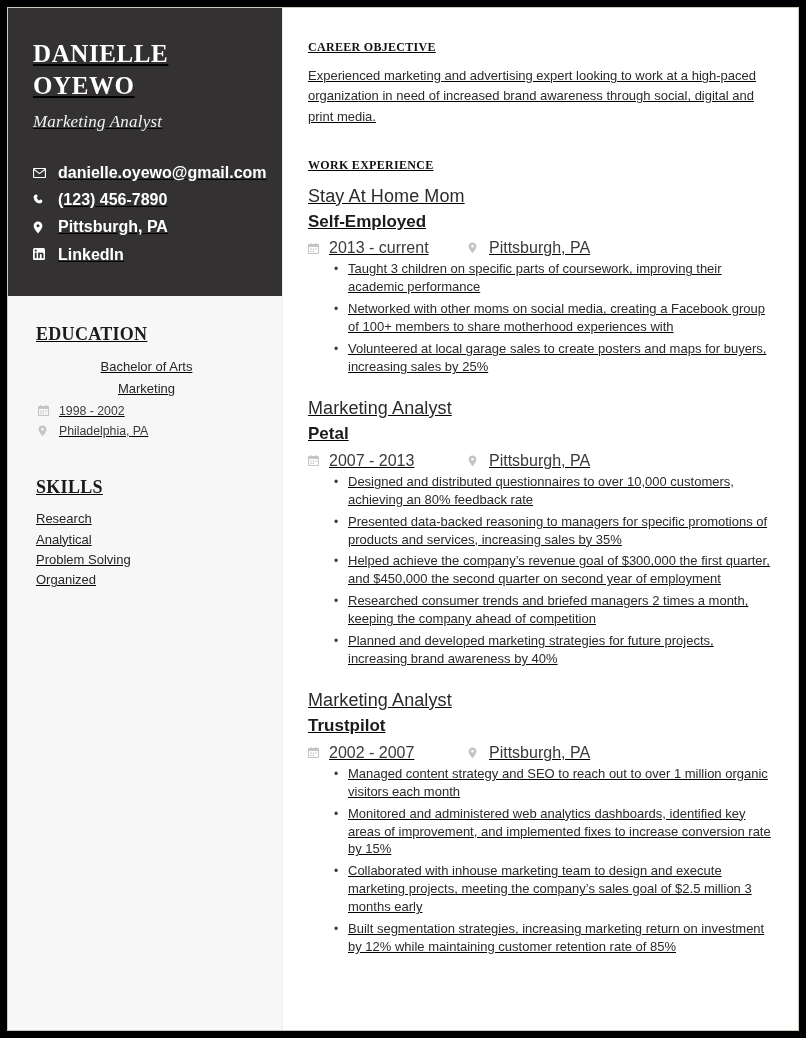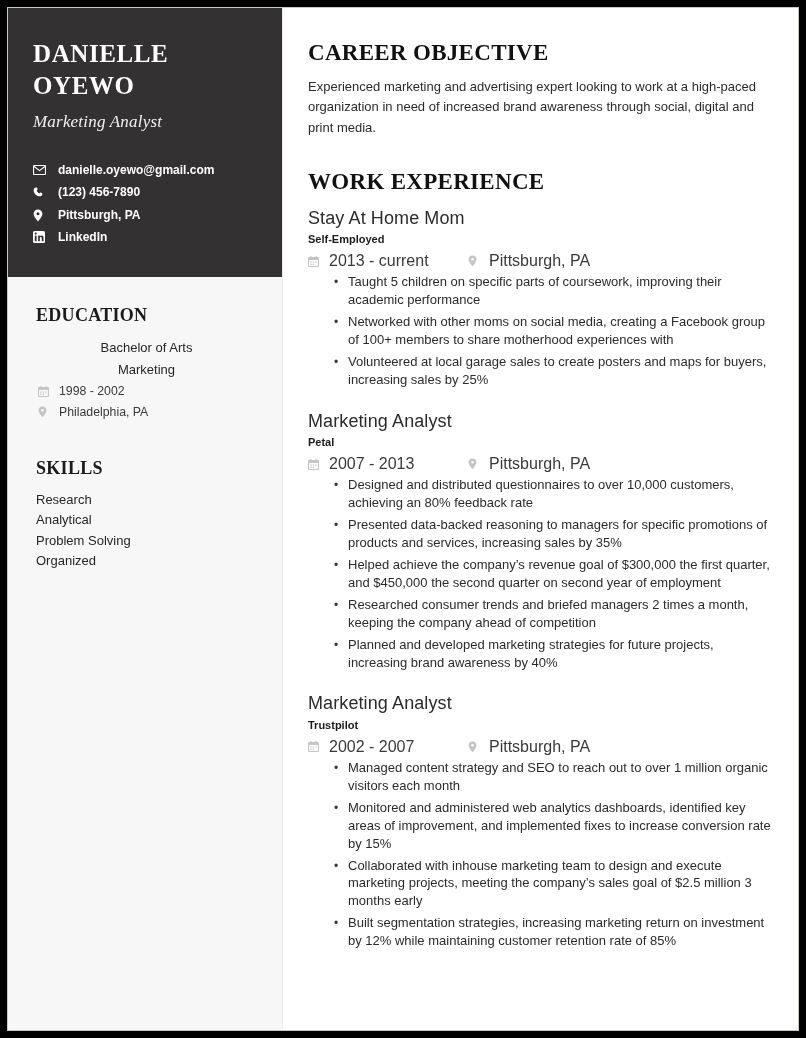--- a/index.html
+++ b/index.html
@@ -25,20 +25,21 @@
     background: #c9c9bd;
     padding: 1px;
   }
   .resume {
     position: relative;
     width: 100%;
     height: 100%;
     background: #d946ef;
     display: flex;
     overflow: hidden;
+    text-decoration: underline;
   }
 
   
   .sidebar {
     width: 275px;
     flex: 0 0 275px;
     background: #f7f7f7;
     border-right: 1px solid #eeeeee;
     position: relative;
   }
@@ -69,21 +70,21 @@
     color: #f2f2f2;
     letter-spacing: 0.2px;
   }
 
   .contact-list {
     margin-top: 30px;
     list-style: none;
   }
   .contact-item {
     display: flex;
-    font-size: 12px;
+    font-size: 16px;
     line-height: 1.2;
     color: #ffffff;
     margin-bottom: 8px;
     font-weight: bold;
   }
   .contact-icon {
     width: 18px;
     flex: 0 0 18px;
     display: inline-flex;
     align-items: center;
@@ -145,21 +146,21 @@
   
   .main {
     flex: 1 1 auto;
     background: #ffffff;
     padding: 32px 22px 20px 25px;
   }
 
   .main-heading {
     font-family: "Liberation Serif", serif;
     font-weight: bold;
-    font-size: 23px;
+    font-size: 12px;
     letter-spacing: 0.3px;
     color: #111111;
     margin-bottom: 11px;
   }
 
   .objective-text {
     font-size: 13px;
     line-height: 1.56;
     color: #2b2b2b;
     max-width: 468px;
@@ -171,21 +172,21 @@
   .job:last-child { margin-bottom: 0; }
 
   .job-title {
     font-size: 18px;
     font-weight: 300;
     line-height: 1.35;
     color: #2b2b2b;
     letter-spacing: 0.1px;
   }
   .job-company {
-    font-size: 11px;
+    font-size: 17px;
     font-weight: bold;
     line-height: 1.55;
     color: #1b1b1b;
     margin-top: 1px;
   }
   .job-meta {
     display: flex;
     align-items: center;
     margin-top: 4px;
     color: #3a3a3a;
@@ -360,21 +361,21 @@
               <span class="meta-icon">
                 <svg width="9" height="12" viewBox="0 0 9 12">
                       <path d="M4.5 0.4C2.3 0.4 0.6 2.1 0.6 4.3c0 2.7 3.9 7 3.9 7s3.9-4.3 3.9-7C8.4 2.1 6.7 0.4 4.5 0.4z" fill="#c4c4c4"></path>
                       <circle cx="4.5" cy="4.2" r="1.3" fill="#ffffff"></circle>
                     </svg>
               </span>
               <span>Pittsburgh, PA</span>
             </span>
           </div>
           <ul class="bullets">
-            <li class="bullet">Taught 5 children on specific parts of coursework, improving their academic performance</li>
+            <li class="bullet">Taught 3 children on specific parts of coursework, improving their academic performance</li>
             <li class="bullet">Networked with other moms on social media, creating a Facebook group of 100+ members to share motherhood experiences with</li>
             <li class="bullet">Volunteered at local garage sales to create posters and maps for buyers, increasing sales by 25%</li>
           </ul>
         </article>
 
         <article class="job">
           <div class="job-title">Marketing Analyst</div>
           <div class="job-company">Petal</div>
           <div class="job-meta">
             <span class="meta-date">

